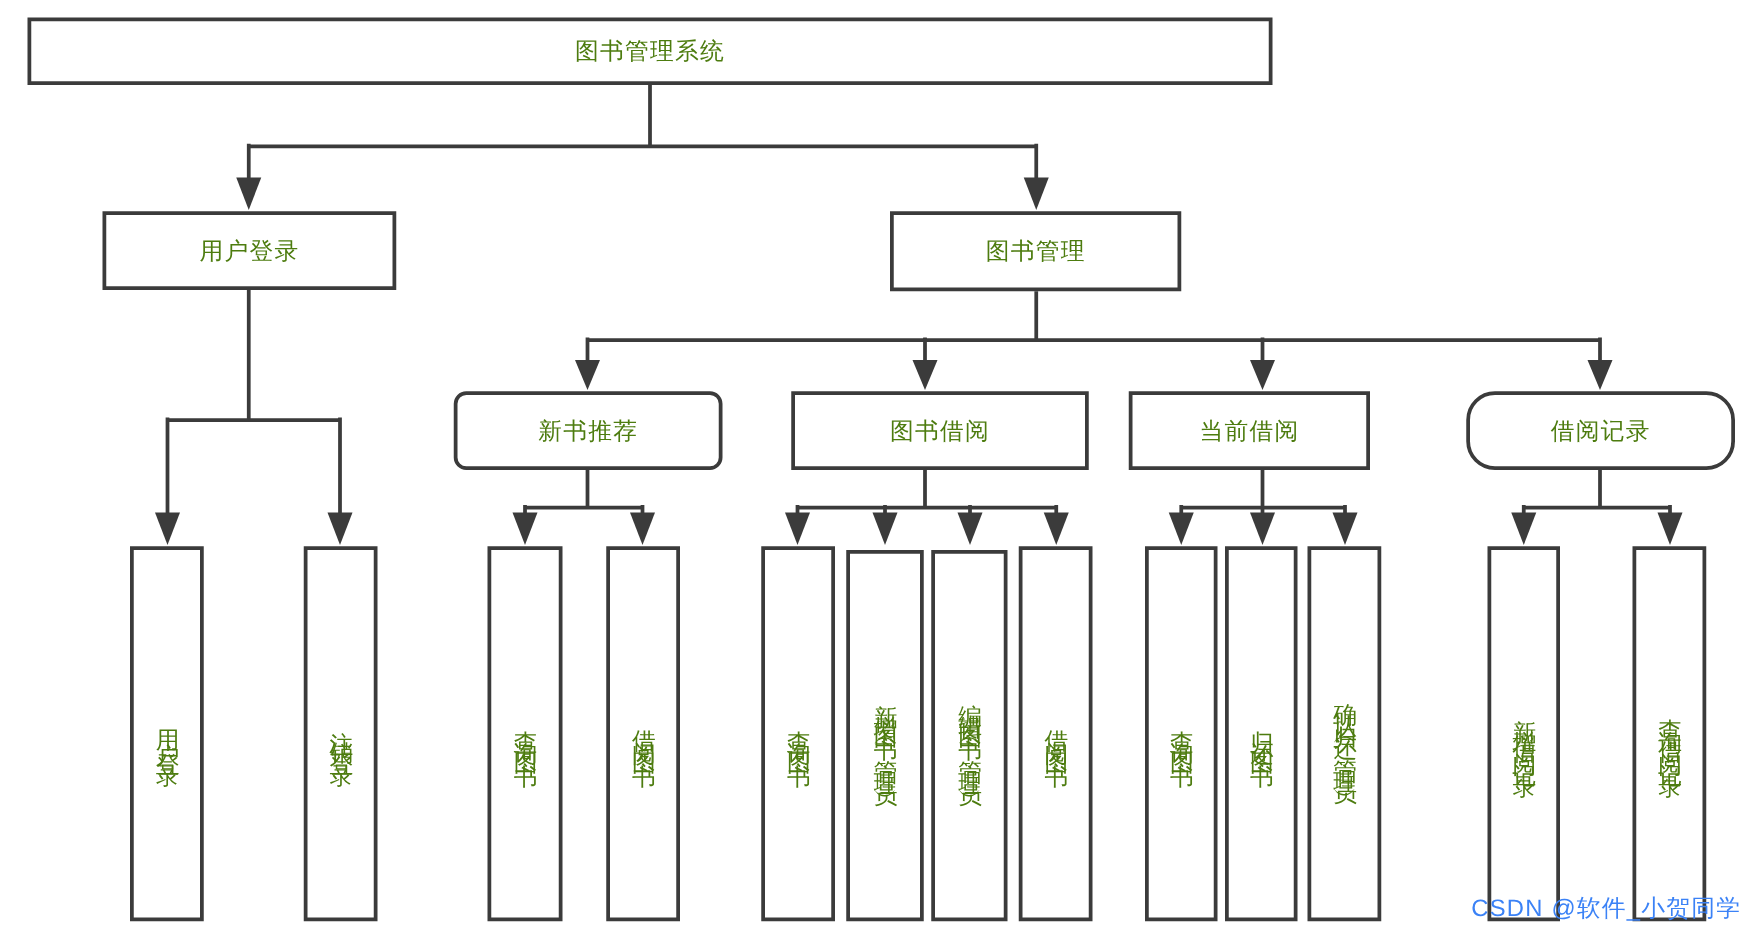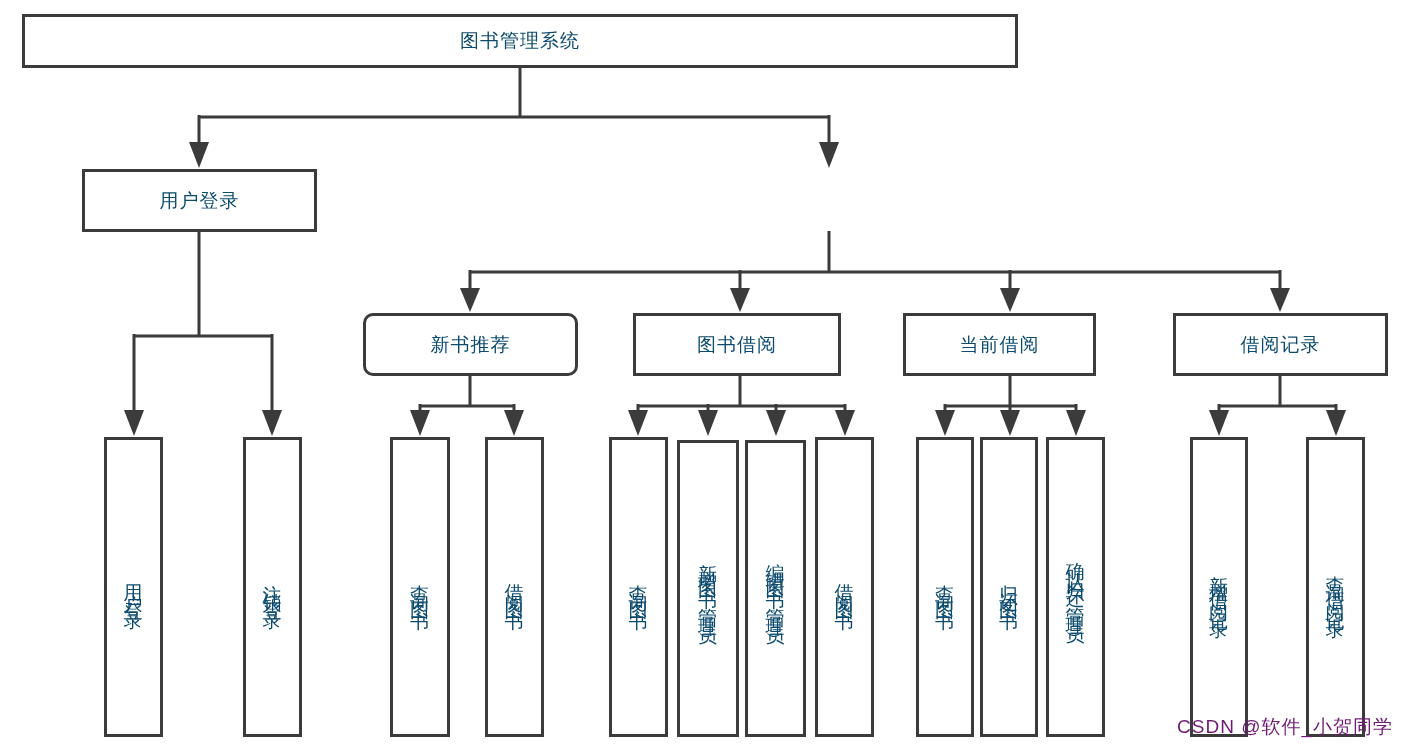--- a/index.html
+++ b/index.html
@@ -19,41 +19,41 @@
     position: absolute;
     left: 0;
     top: 0;
     z-index: 1;
   }
   .box {
     position: absolute;
     box-sizing: border-box;
     border: 3px solid #3b3b3b;
     background: #ffffff;
-    color: #0c4a6e;
+    color: #4d7c0f;
     display: flex;
     align-items: center;
     justify-content: center;
     font-size: 19px;
     letter-spacing: 1px;
     z-index: 2;
     text-align: center;
   }
   .vbox {
     writing-mode: vertical-rl;
     letter-spacing: 9px;
     line-height: 1;
   }
   .watermark {
     position: absolute;
     right: 12px;
     top: 714px;
     font-size: 19px;
     letter-spacing: 1px;
-    color: #701a75;
+    color: #3b82f6;
     z-index: 3;
     white-space: nowrap;
   }
 </style>
 </head>
 <body>
 
 <div class="canvas">
 
   <svg class="connectors" width="1405" height="747" viewBox="0 0 1405 747">
@@ -92,25 +92,26 @@
       <polygon points="1000,410 1020,410 1010,436"></polygon>
       <polygon points="1066,410 1086,410 1076,436"></polygon>
       <polygon points="1209,410 1229,410 1219,436"></polygon>
       <polygon points="1326,410 1346,410 1336,436"></polygon>
     </g>
   </svg>
 
   <div class="box" style="left:22px; top:14px; width:996px; height:54px;">图书管理系统</div>
 
   <div class="box" style="left:82px; top:169px; width:235px; height:63px;">用户登录</div>
+  <div class="box" style="left:712px; top:169px; width:233px; height:64px;">图书管理</div>
 
   <div class="box" style="left:363px; top:313px; width:215px; height:63px;border-radius:10px;">新书推荐</div>
-  <div class="box" style="left:633px; top:313px; width:208px; height:63px;">图书借阅</div>
+  <div class="box" style="left:633px; top:313px; width:238px; height:63px;">图书借阅</div>
   <div class="box" style="left:903px; top:313px; width:193px; height:63px;">当前借阅</div>
-  <div class="box" style="left:1173px; top:313px; width:215px; height:63px;">借阅记录</div>
+  <div class="box" style="left:1173px; top:313px; width:215px; height:63px;border-radius:23px;">借阅记录</div>
 
   <div class="box vbox" style="left:104px; top:437px; width:59px; height:300px;">用户登录</div>
   <div class="box vbox" style="left:243px; top:437px; width:59px; height:300px;">注销登录</div>
 
   <div class="box vbox" style="left:390px; top:437px; width:60px; height:300px;">查询图书</div>
   <div class="box vbox" style="left:485px; top:437px; width:59px; height:300px;">借阅图书</div>
 
   <div class="box vbox" style="left:609px; top:437px; width:59px; height:300px;">查询图书</div>
   <div class="box vbox" style="left:677px; top:440px; width:62px; height:297px;">新增图书（管理员）</div>
   <div class="box vbox" style="left:745px; top:440px; width:61px; height:297px;">编辑图书（管理员）</div>

